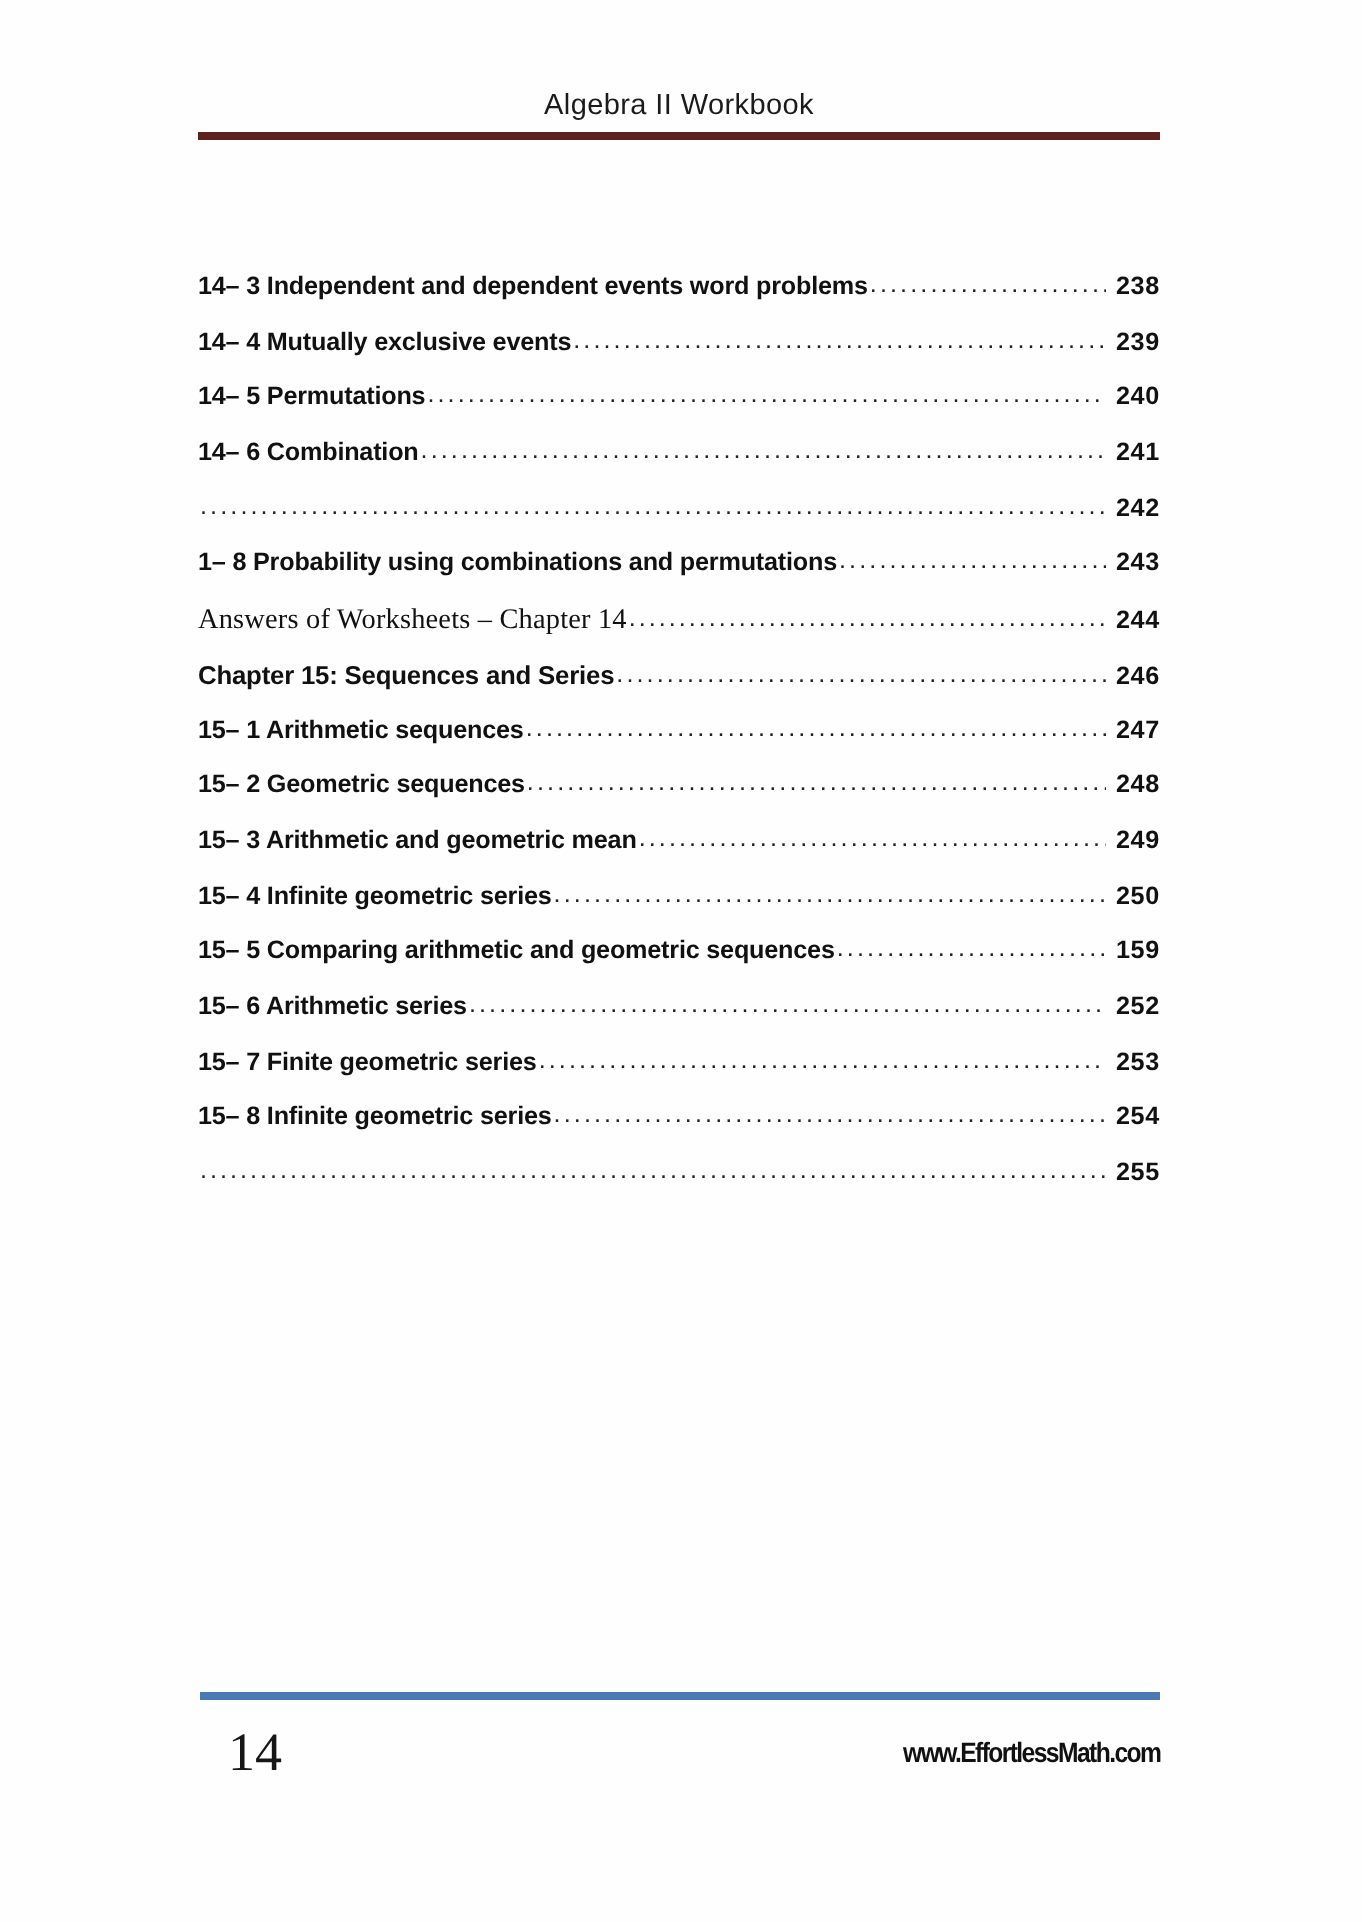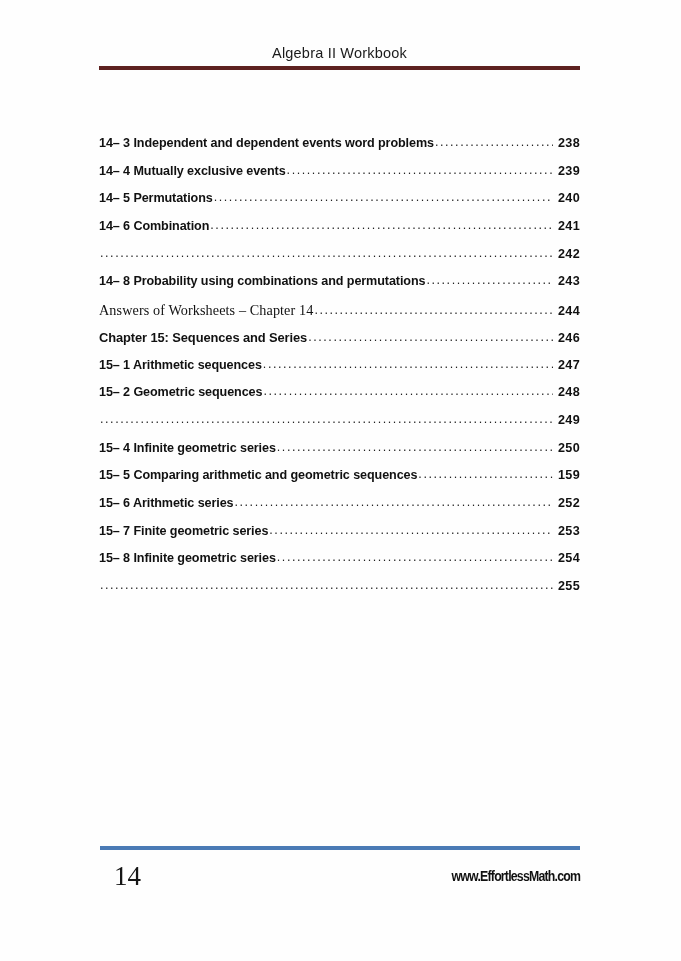--- a/index.html
+++ b/index.html
@@ -182,21 +182,21 @@
       <div class="toc-row">
         <span class="toc-label">14– 6 Combination</span>
         <span class="toc-leader">...............................................................................................................................................................</span>
         <span class="toc-page">241</span>
       </div>
       <div class="toc-row">
         <span class="toc-leader">...............................................................................................................................................................</span>
         <span class="toc-page">242</span>
       </div>
       <div class="toc-row">
-        <span class="toc-label">14– 8 Probability using combinations and permutations</span>
+        <span class="toc-label">1– 8 Probability using combinations and permutations</span>
         <span class="toc-leader">...............................................................................................................................................................</span>
         <span class="toc-page">243</span>
       </div>
       <div class="toc-row serif">
         <span class="toc-label">Answers of Worksheets – Chapter 14</span>
         <span class="toc-leader">...............................................................................................................................................................</span>
         <span class="toc-page">244</span>
       </div>
       <div class="toc-row chapter">
         <span class="toc-label">Chapter 15: Sequences and Series</span>
@@ -207,20 +207,21 @@
         <span class="toc-label">15– 1 Arithmetic sequences</span>
         <span class="toc-leader">...............................................................................................................................................................</span>
         <span class="toc-page">247</span>
       </div>
       <div class="toc-row">
         <span class="toc-label">15– 2 Geometric sequences</span>
         <span class="toc-leader">...............................................................................................................................................................</span>
         <span class="toc-page">248</span>
       </div>
       <div class="toc-row">
+        <span class="toc-label">15– 3 Arithmetic and geometric mean</span>
         <span class="toc-leader">...............................................................................................................................................................</span>
         <span class="toc-page">249</span>
       </div>
       <div class="toc-row">
         <span class="toc-label">15– 4 Infinite geometric series</span>
         <span class="toc-leader">...............................................................................................................................................................</span>
         <span class="toc-page">250</span>
       </div>
       <div class="toc-row">
         <span class="toc-label">15– 5 Comparing arithmetic and geometric sequences</span>

